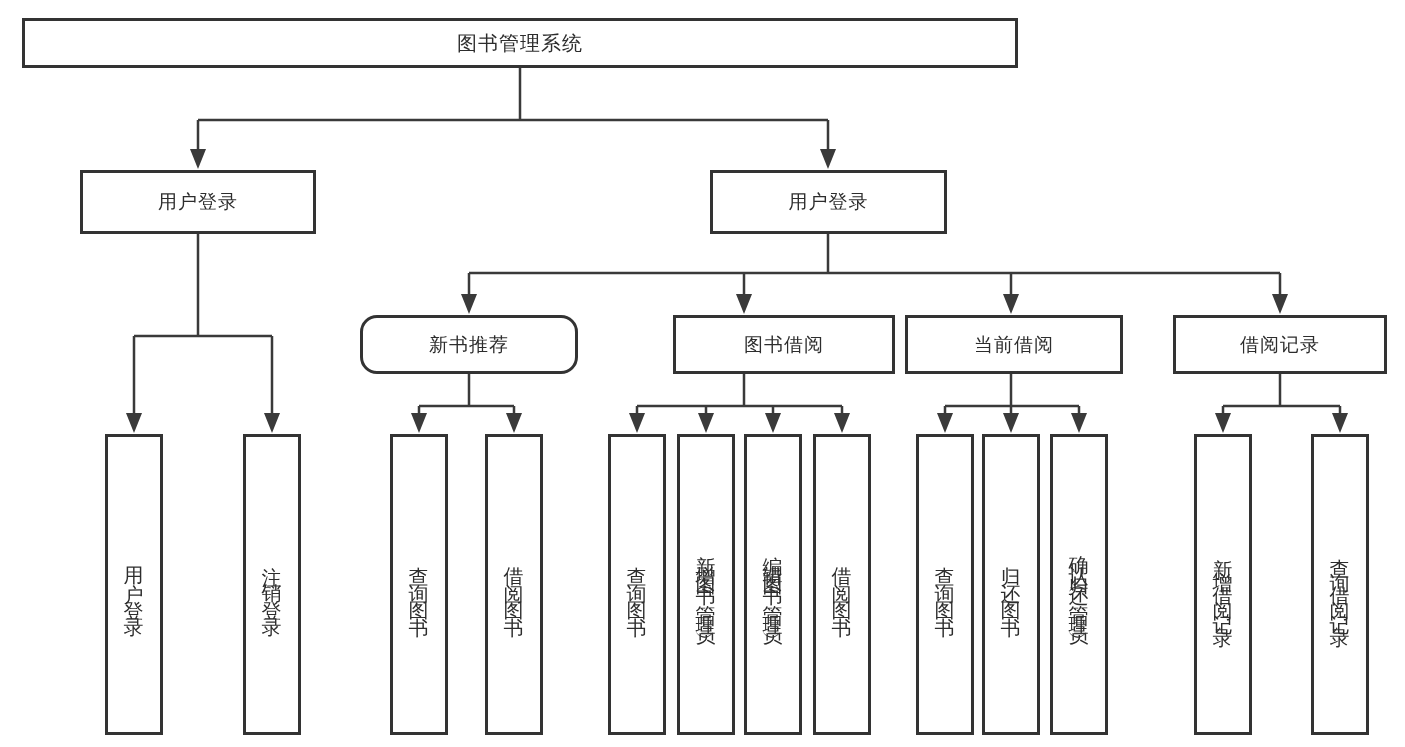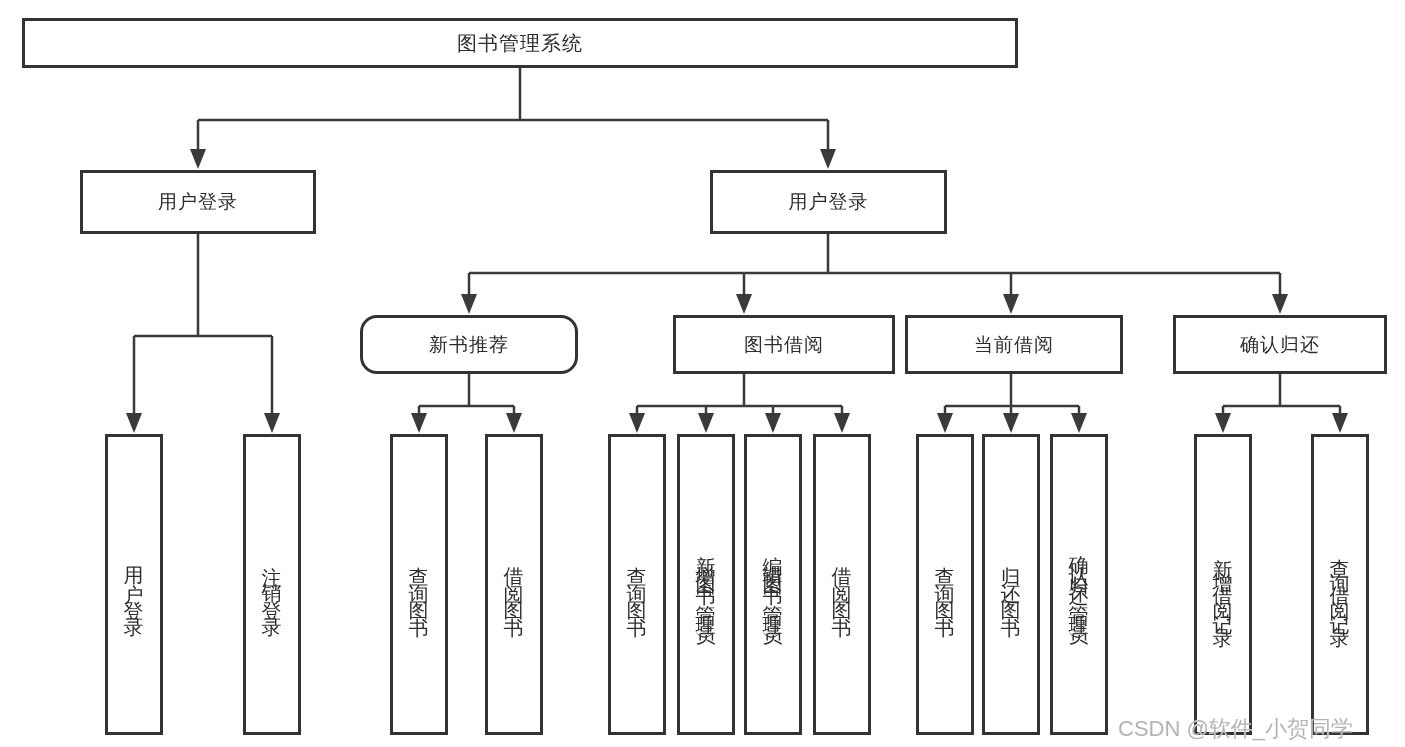--- a/index.html
+++ b/index.html
@@ -102,21 +102,21 @@
   <div class="node lvl3" style="left:360px;width:218px;border-radius:17px;">
     <span>新书推荐</span>
   </div>
   <div class="node lvl3" style="left:633px;width:222px;margin-left:40px;">
     <span>图书借阅</span>
   </div>
   <div class="node lvl3" style="left:905px;width:218px;">
     <span>当前借阅</span>
   </div>
   <div class="node lvl3" style="left:1173px;width:214px;">
-    <span>确认归还</span>
+    <span>借阅记录</span>
   </div>
 
   <div class="node leaf" style="left:105px;">
     <span class="vtext vt4">用户登录</span>
   </div>
   <div class="node leaf" style="left:243px;">
     <span class="vtext vt4">注销登录</span>
   </div>
 
   <div class="node leaf" style="left:390px;">
@@ -149,15 +149,14 @@
     <span class="vtext vt9">确认归还（管理员）</span>
   </div>
 
   <div class="node leaf" style="left:1194px;">
     <span class="vtext vt6">新增借阅记录</span>
   </div>
   <div class="node leaf" style="left:1311px;">
     <span class="vtext vt6">查询借阅记录</span>
   </div>
 
-  <div class="watermark">CSDN @软件_小贺同学</div>
 
 </div>
 
 </body></html>

